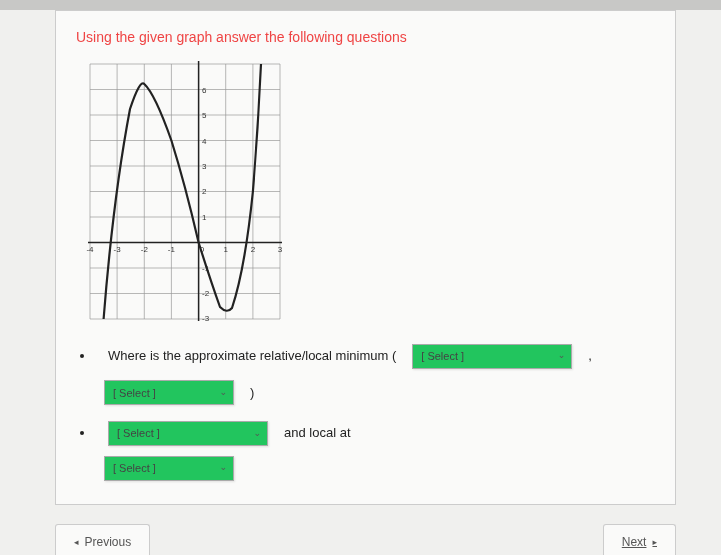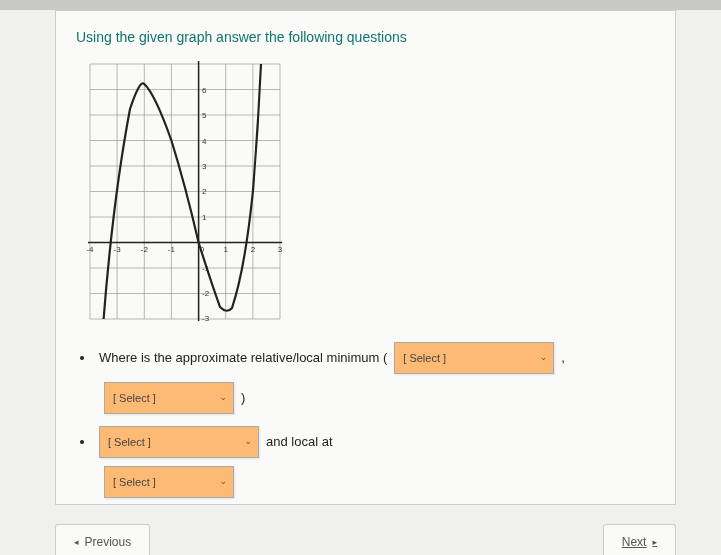--- a/index.html
+++ b/index.html
@@ -20,57 +20,57 @@
     }
     .content-box {
       background: #fafaf9;
       border: 1px solid #ccc;
       margin: 10px 45px 0 55px;
       padding: 18px 20px 25px 20px;
       height: 495px;
     }
     .heading {
       font-size: 14px;
-      color: #0f766e;
+      color: #ef4444;
       margin-bottom: 14px;
     }
     .graph-container {
       margin: 10px 0 18px 4px;
       width: 210px;
       height: 265px;
     }
     .question-line {
       font-size: 13px;
       color: #222;
       margin: 10px 0;
       line-height: 2.2;
       display: flex;
       flex-wrap: wrap;
       align-items: center;
-      gap: 7px;
+      gap: 16px;
     }
     .bullet {
       display: inline-block;
       width: 4px;
       height: 4px;
       background: #222;
       border-radius: 50%;
       margin-right: 8px;
       margin-left: 4px;
       vertical-align: middle;
     }
     .select-box {
       display: inline-flex;
       align-items: center;
       justify-content: space-between;
       border: 1px solid #aaa;
-      background: #fdba74;
+      background: #22c55e;
       font-size: 11px;
       color: #444;
-      height: 32px;
+      height: 25px;
       padding: 0 6px 0 8px;
       min-width: 130px;
       box-shadow: 1px 1px 2px rgba(0,0,0,0.1);
     }
     .select-box.wide {
       min-width: 160px;
     }
     .chevron {
       font-size: 9px;
       color: #555;

